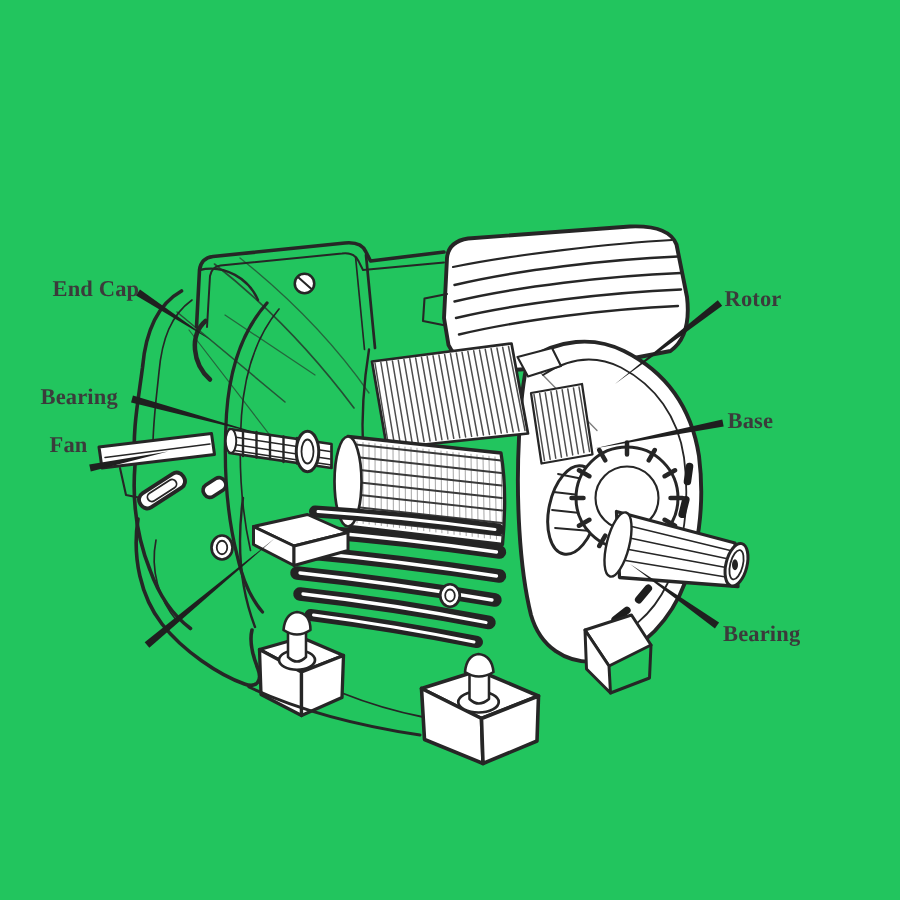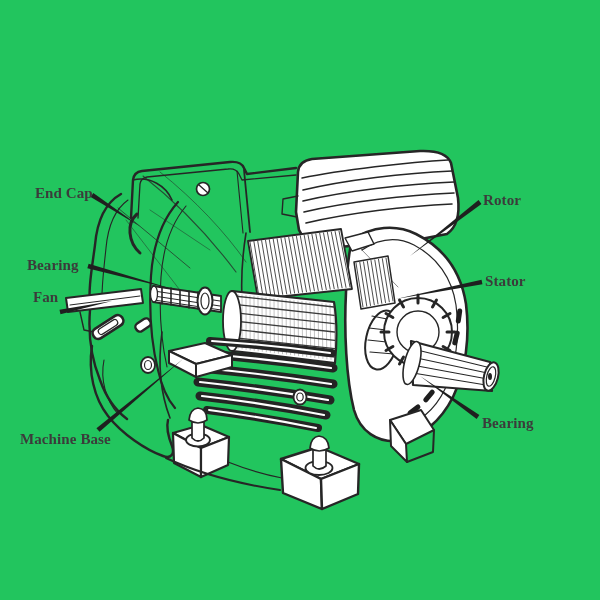--- a/index.html
+++ b/index.html
@@ -195,17 +195,16 @@
         <polygon points="481.53458730299917,279.6455592975251 482.46541269700083,284.3544407024749 396,299" fill="#1f1f1f" stroke="none"></polygon>
         <polygon points="60.49670061850654,314.34803928748545 59.50329938149346,309.65196071251455 112,301" fill="#1f1f1f" stroke="none"></polygon>
         <polygon points="99.53857301205345,431.8419536059795 96.46142698794655,428.1580463940205 183,359" fill="#1f1f1f" stroke="none"></polygon>
         <polygon points="479.3853659626059,415.0402140041185 476.6146340373941,418.9597859958815 420,376" fill="#1f1f1f" stroke="none"></polygon>
       </g>
 </svg>
 
   <div class="lbl" style="left: 35px; top: 186px; color: rgb(59, 59, 59);">End Cap</div>
   <div class="lbl" style="left: 483px; top: 193px; color: rgb(59, 59, 59);">Rotor</div>
   <div class="lbl" style="left: 27px; top: 258px; color: rgb(59, 59, 59);">Bearing</div>
-  <div class="lbl" style="left: 485px; top: 274px; color: rgb(59, 59, 59);">Stator</div>
+  <div class="lbl" style="left: 485px; top: 274px; color: rgb(59, 59, 59);">Base</div>
   <div class="lbl" style="left: 33px; top: 290px; color: rgb(59, 59, 59);">Fan</div>
-  <div class="lbl" style="left: 20px; top: 432px; color: rgb(59, 59, 59);">Machine Base</div>
   <div class="lbl" style="left: 482px; top: 416px; color: rgb(59, 59, 59);">Bearing</div>
 </div>
 
 </body></html>

